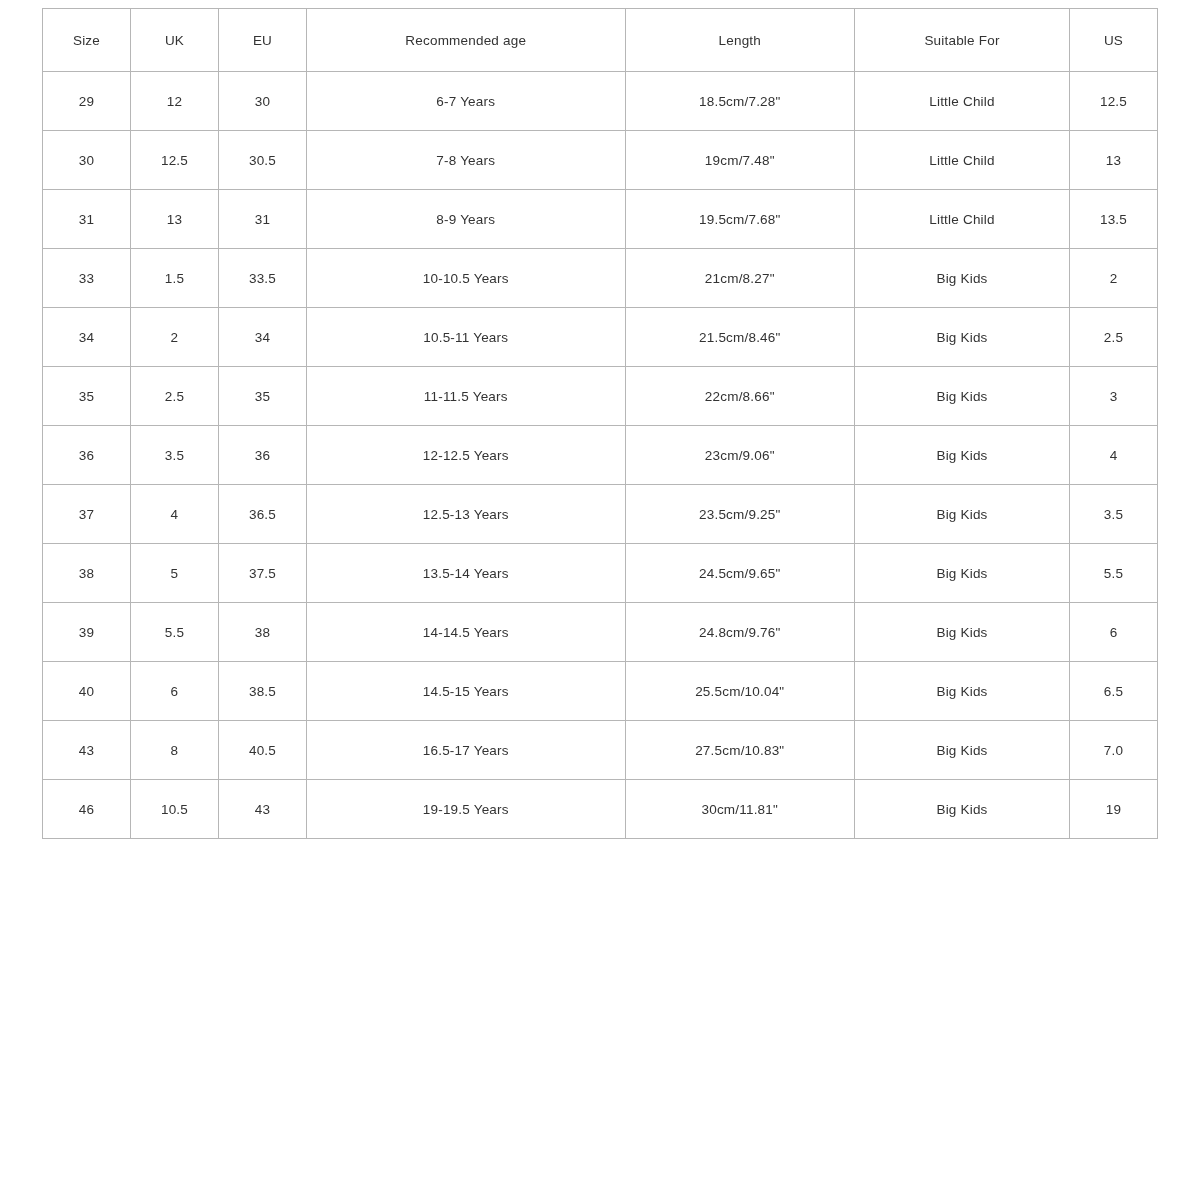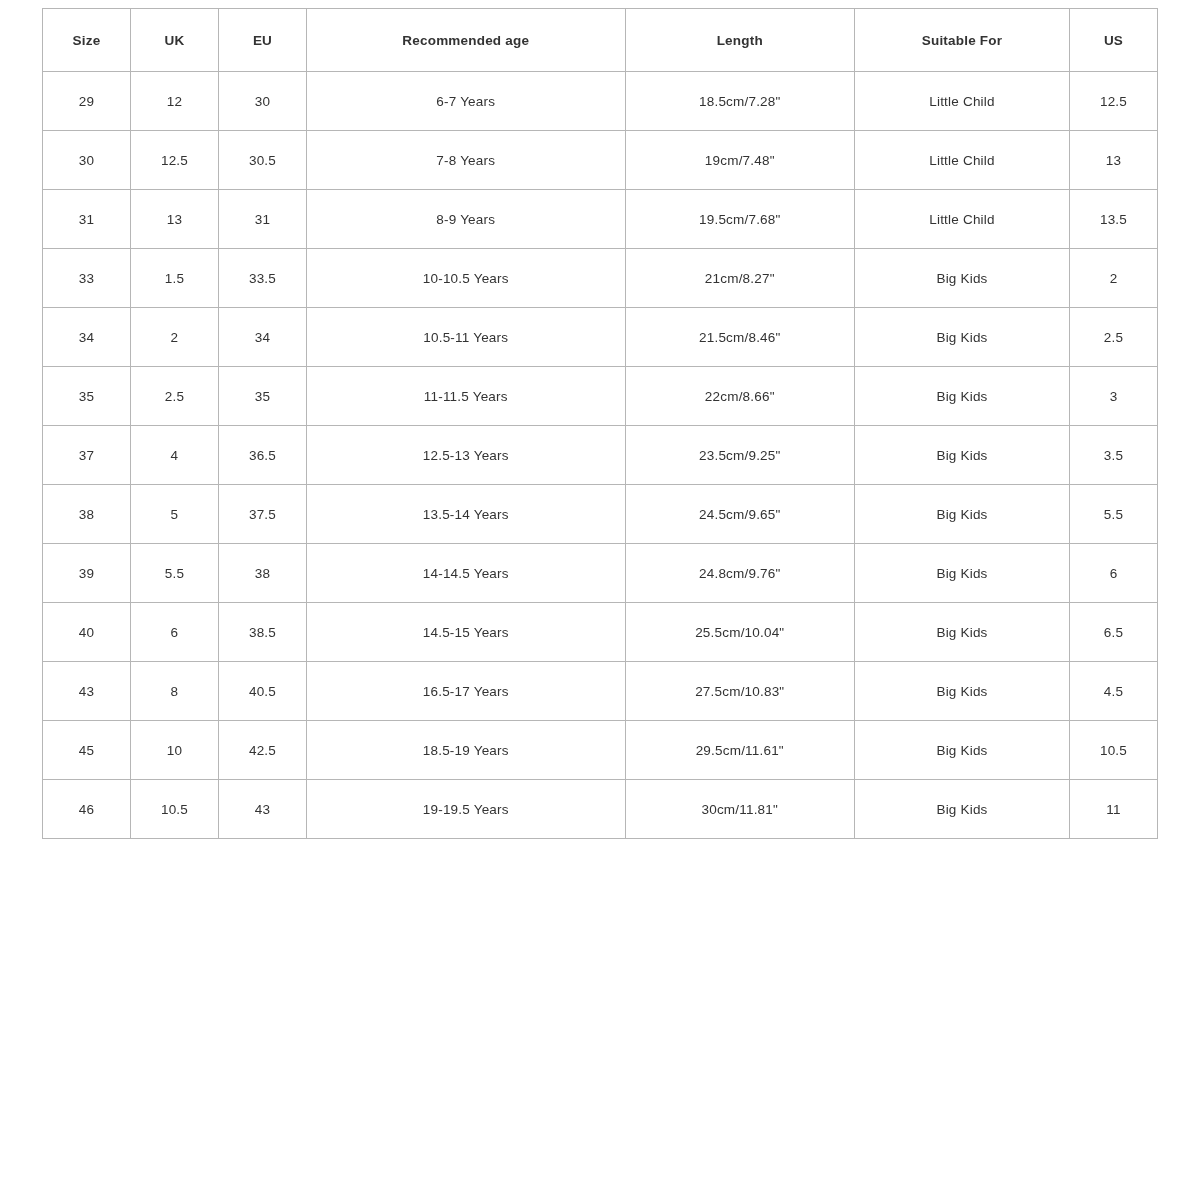--- a/index.html
+++ b/index.html
@@ -33,21 +33,21 @@
       font-weight: 400;
       padding: 0 4px;
       height: 58px;
       letter-spacing: 0.2px;
       color: #333333;
       overflow: hidden;
       white-space: nowrap;
     }
     table.size-chart th {
       height: 62px;
-      font-weight: 700;
+      font-weight: 400;
     }
     col.c-size { width: 7.9%; }
     col.c-uk   { width: 7.9%; }
     col.c-eu   { width: 7.9%; }
     col.c-age  { width: 28.6%; }
     col.c-len  { width: 20.6%; }
     col.c-fit  { width: 19.3%; }
     col.c-us   { width: 7.9%; }
   </style>
 </head>
@@ -124,20 +124,29 @@
         <tr>
           <td>35</td>
           <td>2.5</td>
           <td>35</td>
           <td>11-11.5 Years</td>
           <td>22cm/8.66"</td>
           <td>Big Kids</td>
           <td>3</td>
         </tr>
         <tr>
+          <td>36</td>
+          <td>3.5</td>
+          <td>36</td>
+          <td>12-12.5 Years</td>
+          <td>23cm/9.06"</td>
+          <td>Big Kids</td>
+          <td>4</td>
+        </tr>
+        <tr>
           <td>37</td>
           <td>4</td>
           <td>36.5</td>
           <td>12.5-13 Years</td>
           <td>23.5cm/9.25"</td>
           <td>Big Kids</td>
           <td>3.5</td>
         </tr>
         <tr>
           <td>38</td>
@@ -166,35 +175,26 @@
           <td>Big Kids</td>
           <td>6.5</td>
         </tr>
         <tr>
           <td>43</td>
           <td>8</td>
           <td>40.5</td>
           <td>16.5-17 Years</td>
           <td>27.5cm/10.83"</td>
           <td>Big Kids</td>
-          <td>4.5</td>
-        </tr>
-        <tr>
-          <td>45</td>
-          <td>10</td>
-          <td>42.5</td>
-          <td>18.5-19 Years</td>
-          <td>29.5cm/11.61"</td>
-          <td>Big Kids</td>
-          <td>10.5</td>
+          <td>7.0</td>
         </tr>
         <tr>
           <td>46</td>
           <td>10.5</td>
           <td>43</td>
           <td>19-19.5 Years</td>
           <td>30cm/11.81"</td>
           <td>Big Kids</td>
-          <td>11</td>
+          <td>19</td>
         </tr>
       </tbody>
   </table>
 </div>
 
 </body></html>

